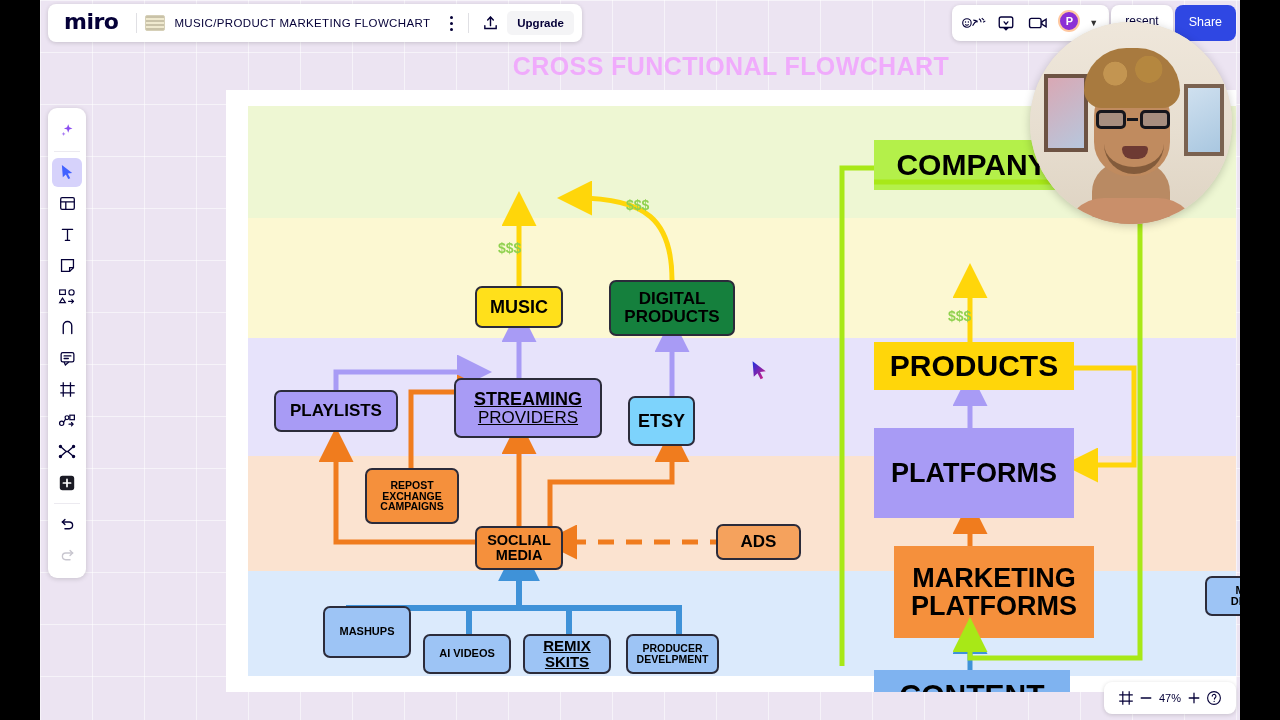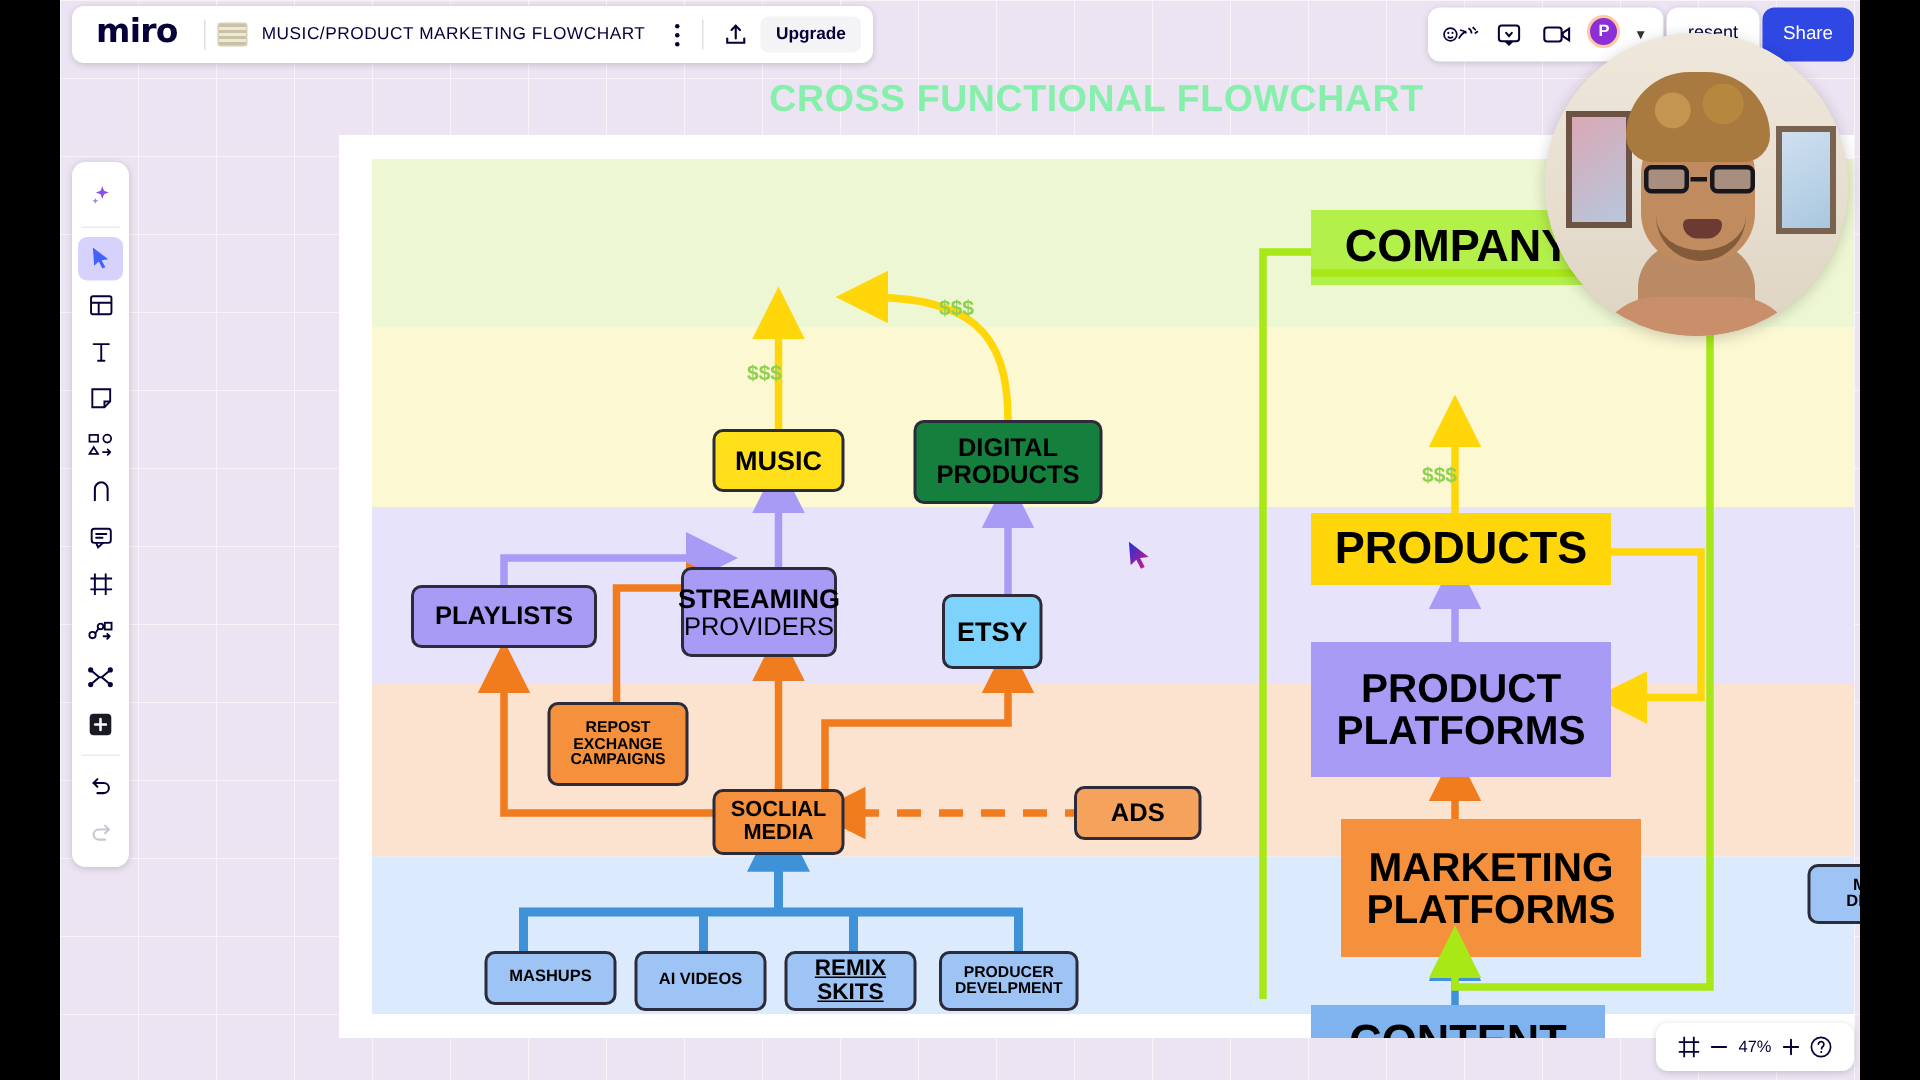--- a/index.html
+++ b/index.html
@@ -109,21 +109,21 @@
   #board {
     position: absolute; left: 226px; top: 90px; width: 1010px; height: 602px;
     background: #fff; z-index: 10; overflow: hidden;
   }
   #lanes { position: absolute; left: 22px; top: 16px; width: 990px; height: 570px; }
   .lane { position: absolute; left: 0; width: 990px; }
 
   .flowtitle {
     position: absolute; left: 226px; top: 52px; width: 1010px;
     text-align: center; font-size: 25px; font-weight: 700;
-    color: #86efac; letter-spacing: .4px; z-index: 12;
+    color: #f0abfc; letter-spacing: .4px; z-index: 12;
   }
 
   
   .node {
     position: absolute; display: flex; flex-direction: column;
     align-items: center; justify-content: center; text-align: center;
     border: 2px solid #2b2b3a; border-radius: 7px; z-index: 20;
     line-height: 1.04;
   }
   .node.sq { border-radius: 0; border: none; }
@@ -282,31 +282,30 @@
     </div>
 
     <div class="node sq" style="left:648px; top:252px; width:200px; height:48px; background:#ffd60a;">
       <span class="t-b" style="font-size:30px;">PRODUCTS</span>
     </div>
 
     <div class="node" style="left:48px; top:300px; width:124px; height:42px; background:#a89bf5;">
       <span class="t-b" style="font-size:17px;">PLAYLISTS</span>
     </div>
 
-    <div class="node" style="left:228px; top:288px; width:104px; height:60px; background:#a89bf5;">
+    <div class="node" style="left:228px; top:288px; width:148px; height:60px; background:#a89bf5;text-decoration:underline;">
       <span class="t-b" style="font-size:18px;">STREAMING</span>
       <span class="t-n" style="font-size:17px;">PROVIDERS</span>
     </div>
 
     <div class="node" style="left:402px; top:306px; width:67px; height:50px; background:#7dd3fc;">
       <span class="t-b" style="font-size:18px;">ETSY</span>
     </div>
 
     <div class="node sq" style="left:648px; top:338px; width:200px; height:90px; background:#a89bf5;">
-      <span class="t-b" style="font-size:27px;">PRODUCT</span>
       <span class="t-b" style="font-size:27px;">PLATFORMS</span>
     </div>
 
     <div class="node" style="left:139px; top:378px; width:94px; height:56px; background:#f5903c;">
       <span class="t-b" style="font-size:10.5px;">REPOST</span>
       <span class="t-b" style="font-size:10.5px;">EXCHANGE</span>
       <span class="t-b" style="font-size:10.5px;">CAMPAIGNS</span>
     </div>
 
     <div class="node" style="left:249px; top:436px; width:88px; height:44px; background:#f5903c;">
@@ -320,21 +319,21 @@
 
     <div class="node sq" style="left:648px; top:456px; width:200px; height:92px; background:#f5903c;margin-left:20px;">
       <span class="t-b" style="font-size:27px;">MARKETING</span>
       <span class="t-b" style="font-size:27px;">PLATFORMS</span>
     </div>
 
     <div class="node sq" style="left:648px; top:580px; width:196px; height:50px; background:#7fb3f0;">
       <span class="t-b" style="font-size:30px;">CONTENT</span>
     </div>
 
-    <div class="node" style="left:97px; top:544px; width:88px; height:36px; background:#9dc4f5;">
+    <div class="node" style="left:97px; top:516px; width:88px; height:52px; background:#9dc4f5;">
       <span class="t-b" style="font-size:11px;">MASHUPS</span>
     </div>
 
     <div class="node" style="left:197px; top:544px; width:88px; height:40px; background:#9dc4f5;">
       <span class="t-b" style="font-size:11px;">AI VIDEOS</span>
     </div>
 
     <div class="node" style="left:297px; top:544px; width:88px; height:40px; background:#9dc4f5;">
       <span class="t-b" style="font-size:15px;text-decoration:underline;">REMIX SKITS</span>
     </div>

